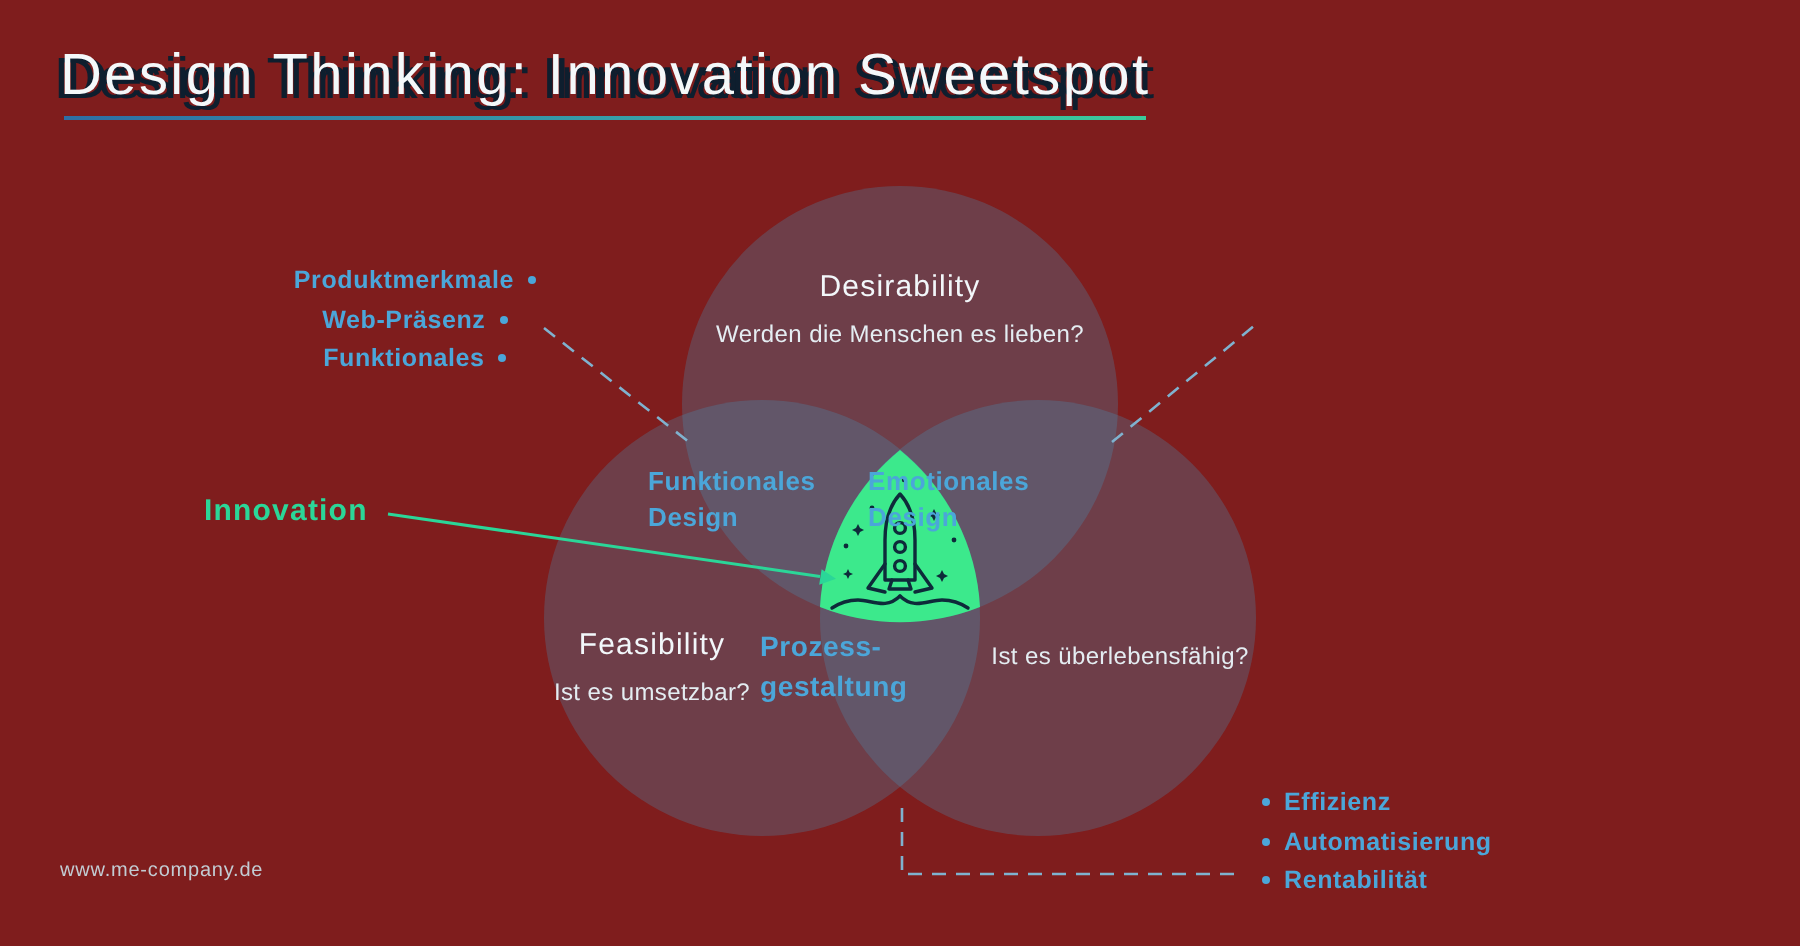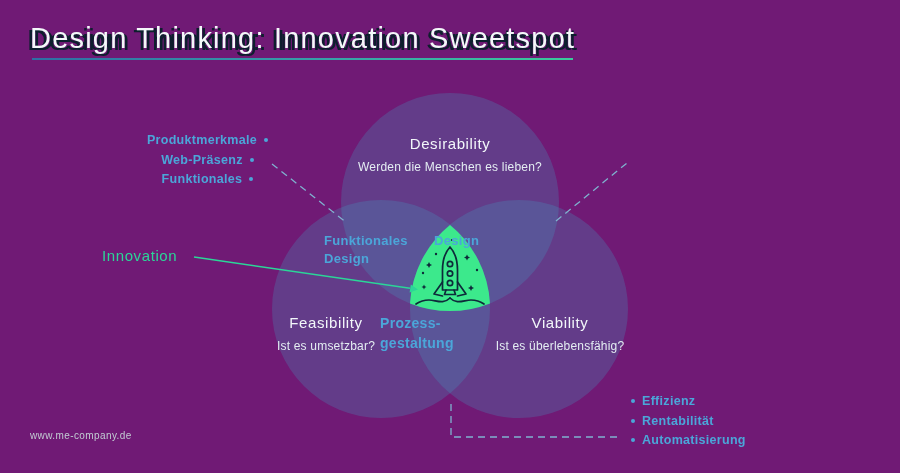--- a/index.html
+++ b/index.html
@@ -1,18 +1,18 @@
 <!DOCTYPE html>
 <html><head>
 <meta charset="utf-8">
 <style>
   html,body{margin:0;padding:0;background:#0E1E2E;}
   .stage{
     position:relative;width:900px;height:473px;overflow:hidden;
-    background:#701a75;
+    background:#7f1d1d;
     font-family:"Liberation Sans","DejaVu Sans",sans-serif;
     -webkit-font-smoothing:antialiased;
   }
   .stage svg{position:absolute;left:0;top:0;}
 
   
   .title-wrap{position:absolute;left:30px;top:20px;display:inline-block;padding-bottom:4px;}
   .title{
     position:relative;z-index:2;margin:0;
     font-size:29px;font-weight:400;letter-spacing:1.2px;line-height:36px;
@@ -38,21 +38,21 @@
   .anno{position:absolute;margin:0;padding:0;list-style:none;
         color:#4BA6D9;font-size:12.5px;font-weight:bold;letter-spacing:.3px;}
   .anno li{line-height:19.5px;white-space:nowrap;}
   .anno.right-align{text-align:center;}
   .dot{display:inline-block;width:4px;height:4px;border-radius:50%;background:#4BA6D9;vertical-align:2px;}
   .dot.after{margin-left:7px;}
   .dot.before{margin-right:7px;}
 
   
   .innovation{position:absolute;left:102px;top:247px;
-    color:#2BD698;font-size:15px;font-weight:400;letter-spacing:.6px;}
+    color:#2BD698;font-size:15px;font-weight:700;letter-spacing:.6px;}
 
   
   .footer-url{position:absolute;left:30px;top:430px;
     color:#C2CCD3;font-size:10px;letter-spacing:.4px;}
 </style>
 </head>
 <body>
 
 <div class="stage">
 
@@ -106,46 +106,46 @@
 
   <div class="circle-label" style="left:310px;top:135px;width:280px">
     <div class="circle-title">Desirability</div>
     <div class="circle-question">Werden die Menschen es lieben?</div>
   </div>
   <div class="circle-label" style="left:216px;top:314px;width:220px">
     <div class="circle-title">Feasibility</div>
     <div class="circle-question">Ist es umsetzbar?</div>
   </div>
   <div class="circle-label" style="left:450px;top:314px;width:220px">
-    <div class="circle-title">Viability</div>
     <div class="circle-question">Ist es überlebensfähig?</div>
   </div>
 
   <div class="overlap-label" style="left:324px;top:232px;width:140px">
     <div class="l">Funktionales</div>
     <div class="l">Design</div>
   </div>
   <div class="overlap-label" style="left:434px;top:232px;width:140px">
+    <div class="l">Emotionales</div>
     <div class="l">Design</div>
   </div>
   <div class="overlap-label process" style="left:380px;top:313px;width:140px">
     <div class="l">Prozess-</div>
     <div class="l">gestaltung</div>
   </div>
 
   <div class="innovation">Innovation</div>
 
   <ul class="anno right-align" style="right:632px;top:131px">
     <li><span>Produktmerkmale</span><i class="dot after"></i></li>
     <li><span>Web-Präsenz</span><i class="dot after"></i></li>
     <li><span>Funktionales</span><i class="dot after"></i></li>
   </ul>
 
 
   <ul class="anno" style="left:631px;top:392px">
     <li><i class="dot before"></i><span>Effizienz</span></li>
+    <li><i class="dot before"></i><span>Automatisierung</span></li>
     <li><i class="dot before"></i><span>Rentabilität</span></li>
-    <li><i class="dot before"></i><span>Automatisierung</span></li>
   </ul>
 
   <div class="footer-url">www.me-company.de</div>
 
 </div>
 
 </body></html>

